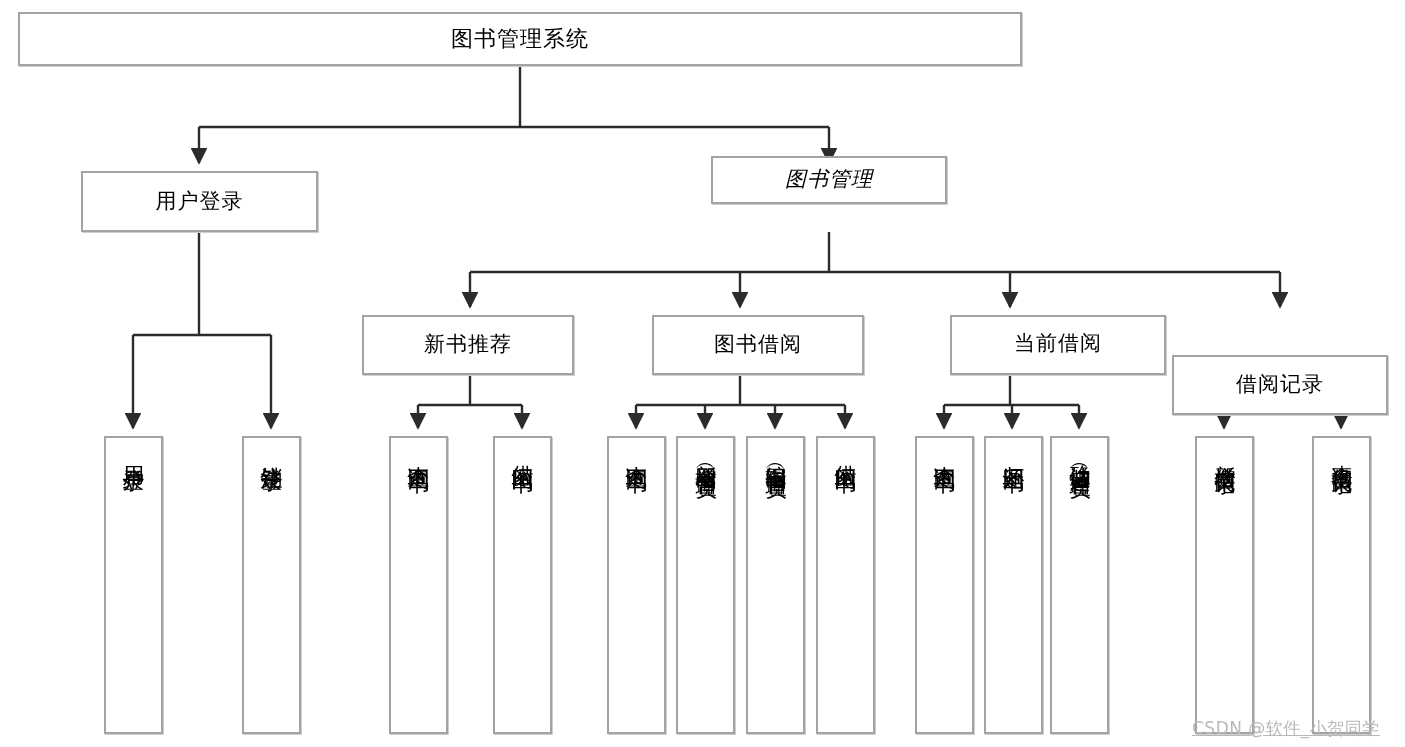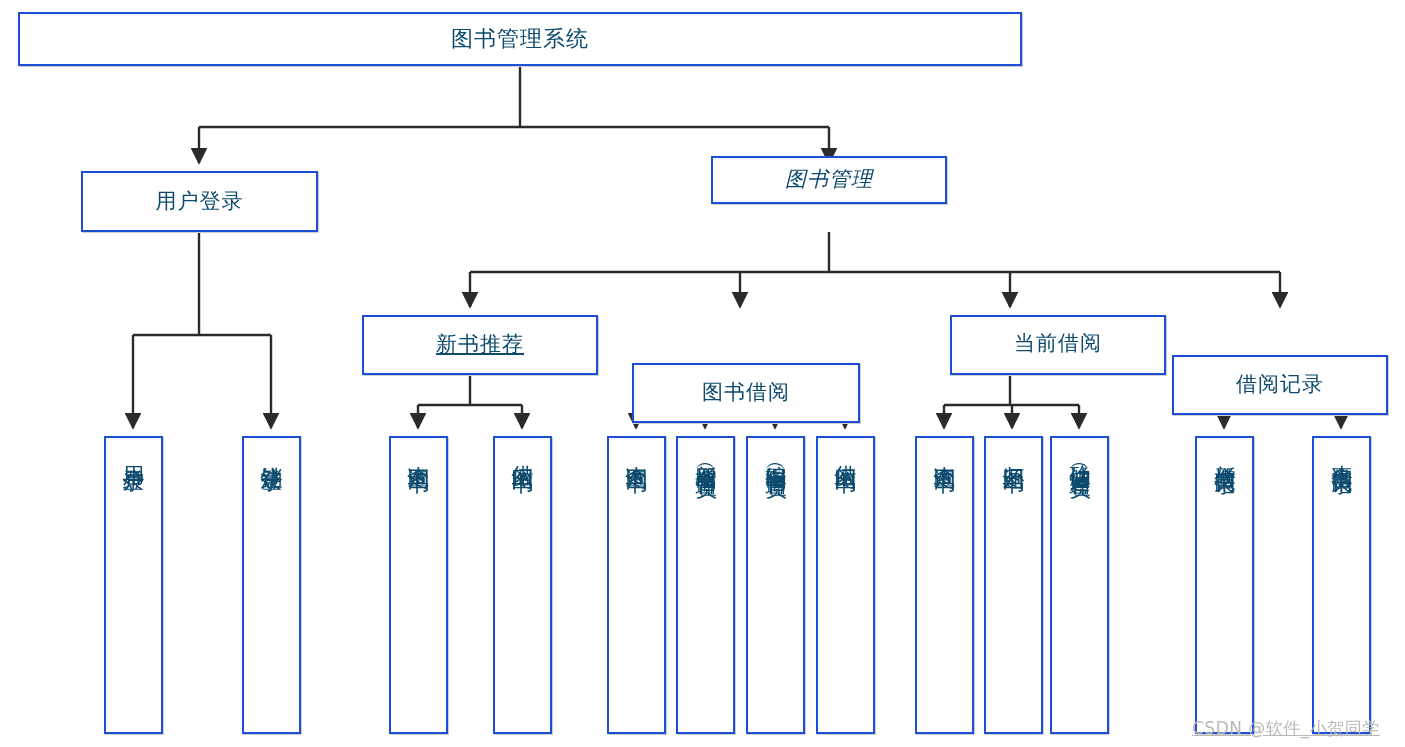--- a/index.html
+++ b/index.html
@@ -23,25 +23,25 @@
     left: 0;
     top: 0;
     width: 1405px;
     height: 747px;
     pointer-events: none;
   }
   .node {
     position: absolute;
     box-sizing: border-box;
     background: #ffffff;
-    border: 2px solid #1d4ed8;
+    border: 2px solid #a3a3a3;
     display: flex;
     align-items: center;
     justify-content: center;
-    color: #0c4a6e;
+    color: #000000;
     box-shadow: 1px 1px 0 #cfcfcf;
   }
   .node-h .node-label {
     font-size: 21px;
     line-height: 1.1;
     letter-spacing: 1px;
     white-space: nowrap;
   }
   .node-v {
     align-items: flex-start;
@@ -134,25 +134,25 @@
   </div>
 
   <div class="node node-h" style="left:81px; top:171px; width:237px; height:61px;">
     <span class="node-label">用户登录</span>
   </div>
 
   <div class="node node-h" style="left:711px; top:156px; width:236px; height:48px;font-style:italic;">
     <span class="node-label">图书管理</span>
   </div>
 
-  <div class="node node-h" style="left:362px; top:315px; width:236px; height:60px;text-decoration:underline;">
+  <div class="node node-h" style="left:362px; top:315px; width:212px; height:60px;">
     <span class="node-label">新书推荐</span>
   </div>
 
-  <div class="node node-h" style="left:632px; top:315px; width:228px; height:60px;margin-top:48px;">
+  <div class="node node-h" style="left:652px; top:315px; width:212px; height:60px;">
     <span class="node-label">图书借阅</span>
   </div>
 
   <div class="node node-h" style="left:950px; top:315px; width:216px; height:60px;font-family:Liberation Mono, monospace;">
     <span class="node-label">当前借阅</span>
   </div>
 
   <div class="node node-h" style="left:1172px; top:315px; width:216px; height:60px;margin-top:40px;">
     <span class="node-label">借阅记录</span>
   </div>

